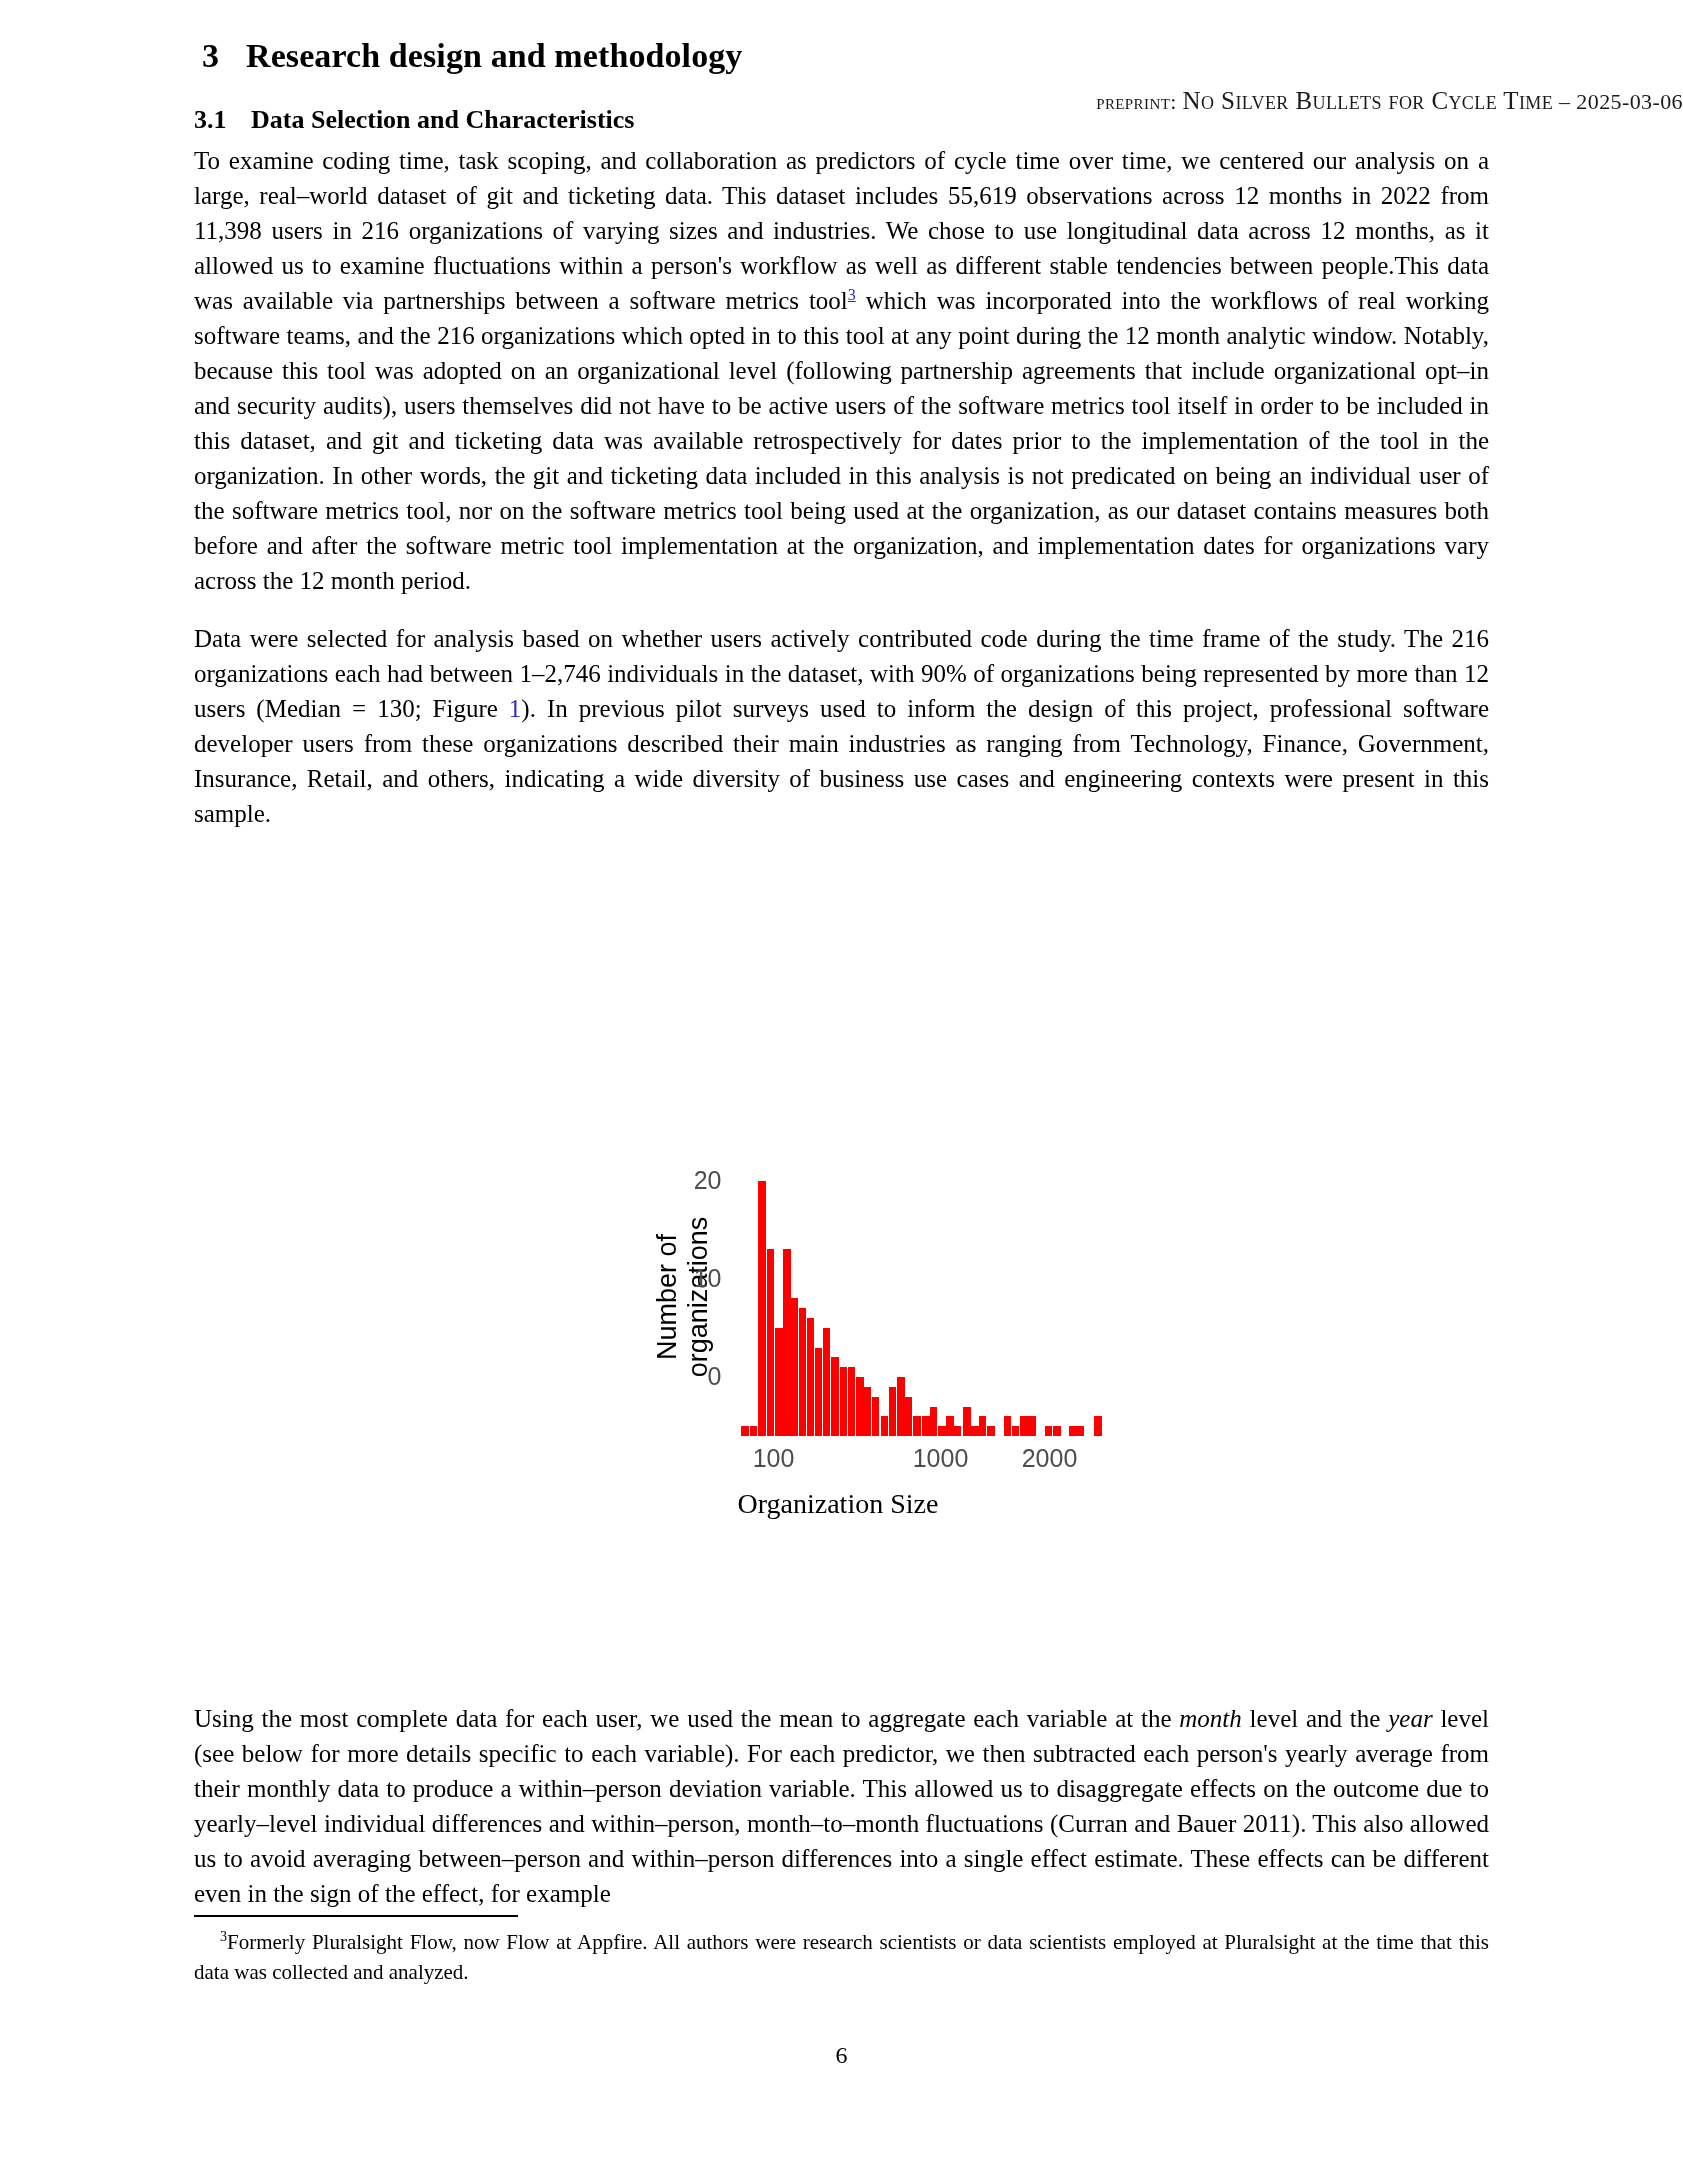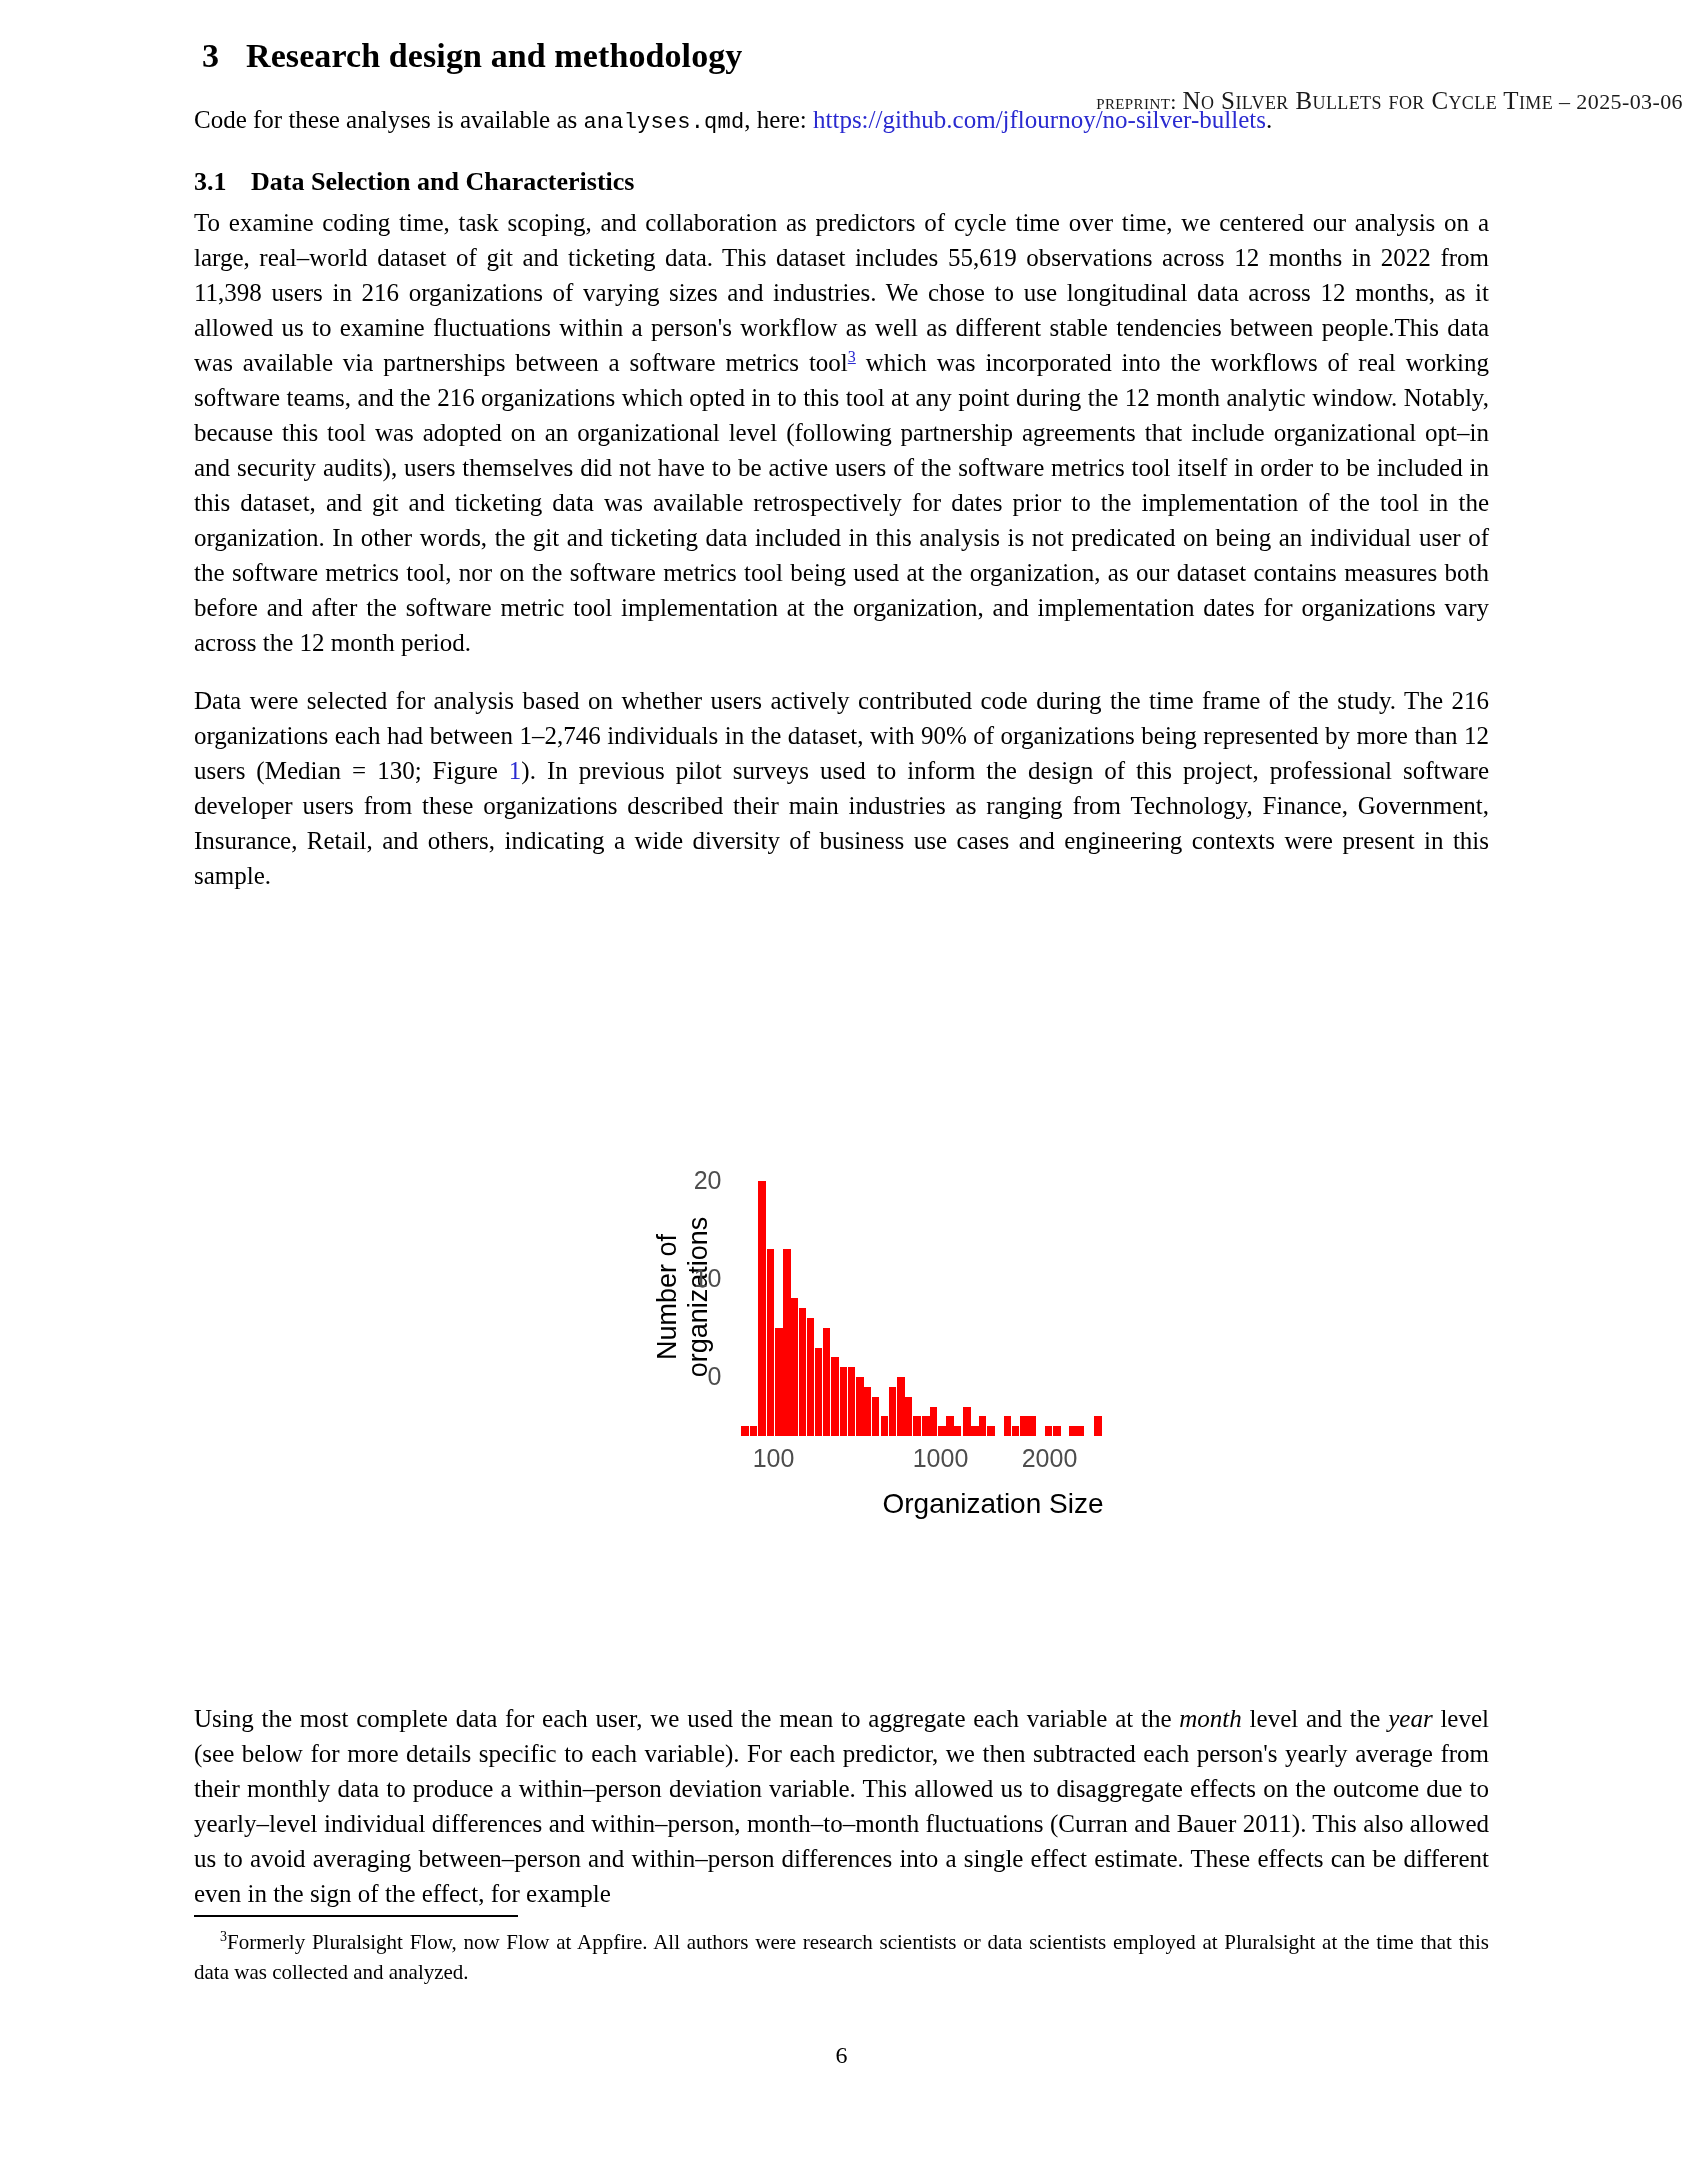--- a/index.html
+++ b/index.html
@@ -153,22 +153,22 @@
     font-size: 25px;
     color: #4d4d4d;
     text-align: right;
     transform: translateX(-50%);
   }
   .xlabel {
     position: absolute;
     left: 173px;
     width: 366px;
     top: 315px;
-    text-align: right;
-    font-family: Liberation Sans, sans-serif;
+    text-align: left;
+    font-family: Liberation Serif, serif;
     font-size: 28px;
     color: #000;
   }
   .figcaption {
     position: absolute;
     top: 1544px;
     left: 0;
     width: 1295px;
     text-align: center;
     font-size: 25px;
@@ -221,21 +221,20 @@
     <span>2025-03-06</span>
   </div>
 
   <div class="content">
 
 
     <h2 class="sec" style="margin-top:34px;">
       <span class="num">3</span><span>Research design and methodology</span>
     </h2>
 
-    <p class="para" style="margin-top:24px;"><span>Code for these analyses is available as </span><span class="mono">analyses.qmd</span><span>, here: </span><a class="link" href="#">https://github.com/jflournoy/no-silver-bullets</a><span>.</span></p>
 
     <h3 class="subsec" style="margin-top:24px;">
       <span class="num">3.1</span><span>Data Selection and Characteristics</span>
     </h3>
 
     <p class="para" style="margin-top:5px;"><span>To examine coding time, task scoping, and collaboration as predictors of cycle time over time, we centered our analysis on a large, real–world dataset of git and ticketing data. This dataset includes 55,619 observations across 12 months in 2022 from 11,398 users in 216 organizations of varying sizes and industries. We chose to use longitudinal data across 12 months, as it allowed us to examine fluctuations within a person's workflow as well as different stable tendencies between people.This data was available via partnerships between a software metrics tool</span><a class="fnref" href="#">3</a><span> which was incorporated into the workflows of real working software teams, and the 216 organizations which opted in to this tool at any point during the 12 month analytic window. Notably, because this tool was adopted on an organizational level (following partnership agreements that include organizational opt–in and security audits), users themselves did not have to be active users of the software metrics tool itself in order to be included in this dataset, and git and ticketing data was available retrospectively for dates prior to the implementation of the tool in the organization. In other words, the git and ticketing data included in this analysis is not predicated on being an individual user of the software metrics tool, nor on the software metrics tool being used at the organization, as our dataset contains measures both before and after the software metric tool implementation at the organization, and implementation dates for organizations vary across the 12 month period.</span></p>
 
     <p class="para gap-para"><span>Data were selected for analysis based on whether users actively contributed code during the time frame of the study. The 216 organizations each had between 1–2,746 individuals in the dataset, with 90% of organizations being represented by more than 12 users (Median = 130; Figure </span><a class="link" href="#">1</a><span>).  In previous pilot surveys used to inform the design of this project, professional software developer users from these organizations described their main industries as ranging from Technology, Finance, Government, Insurance, Retail, and others, indicating a wide diversity of business use cases and engineering contexts were present in this sample.</span></p>
 
     <div class="figure-block">

